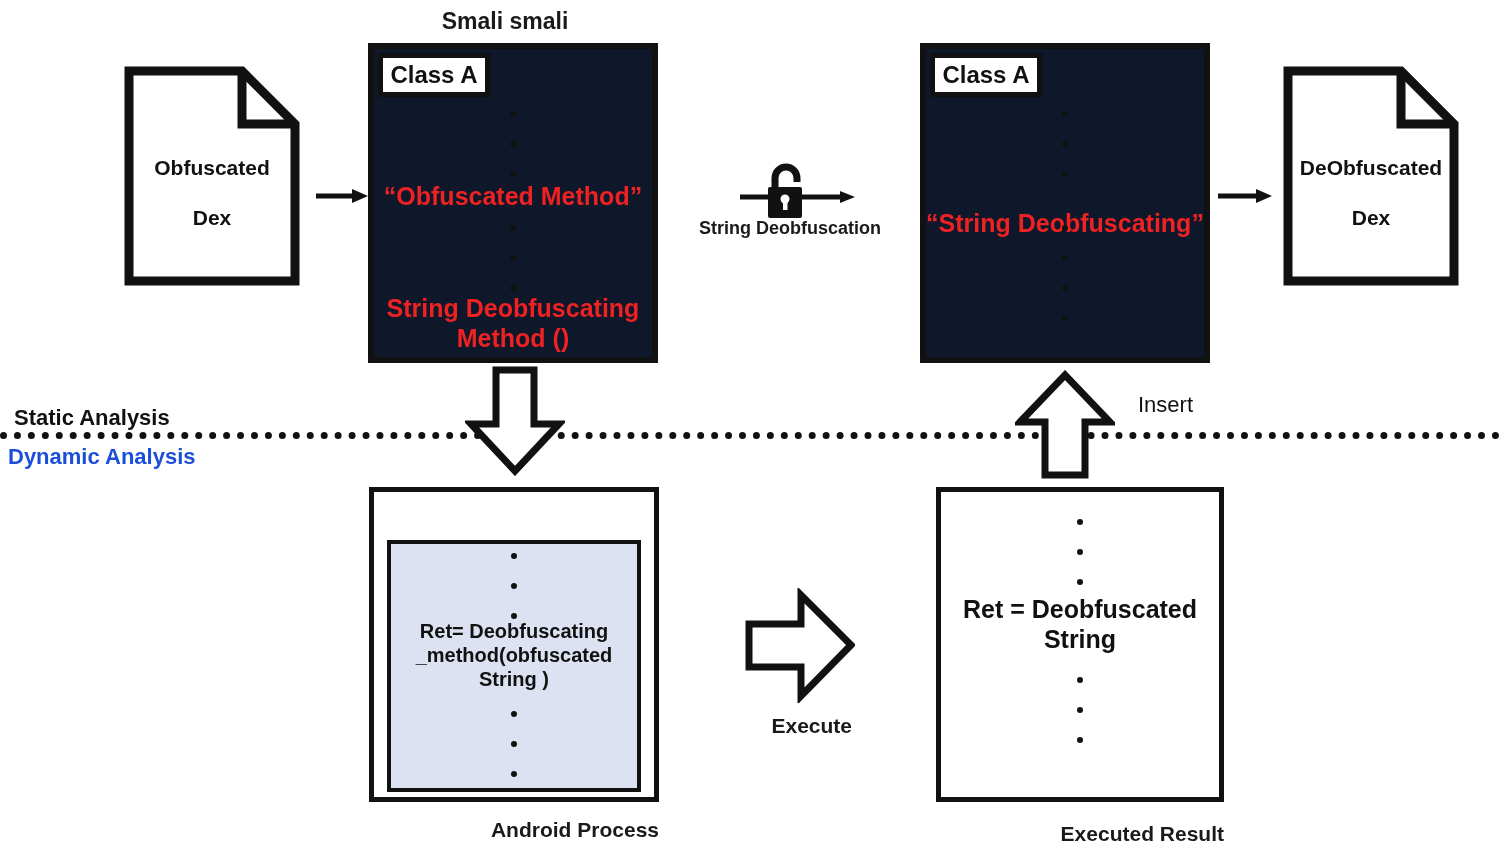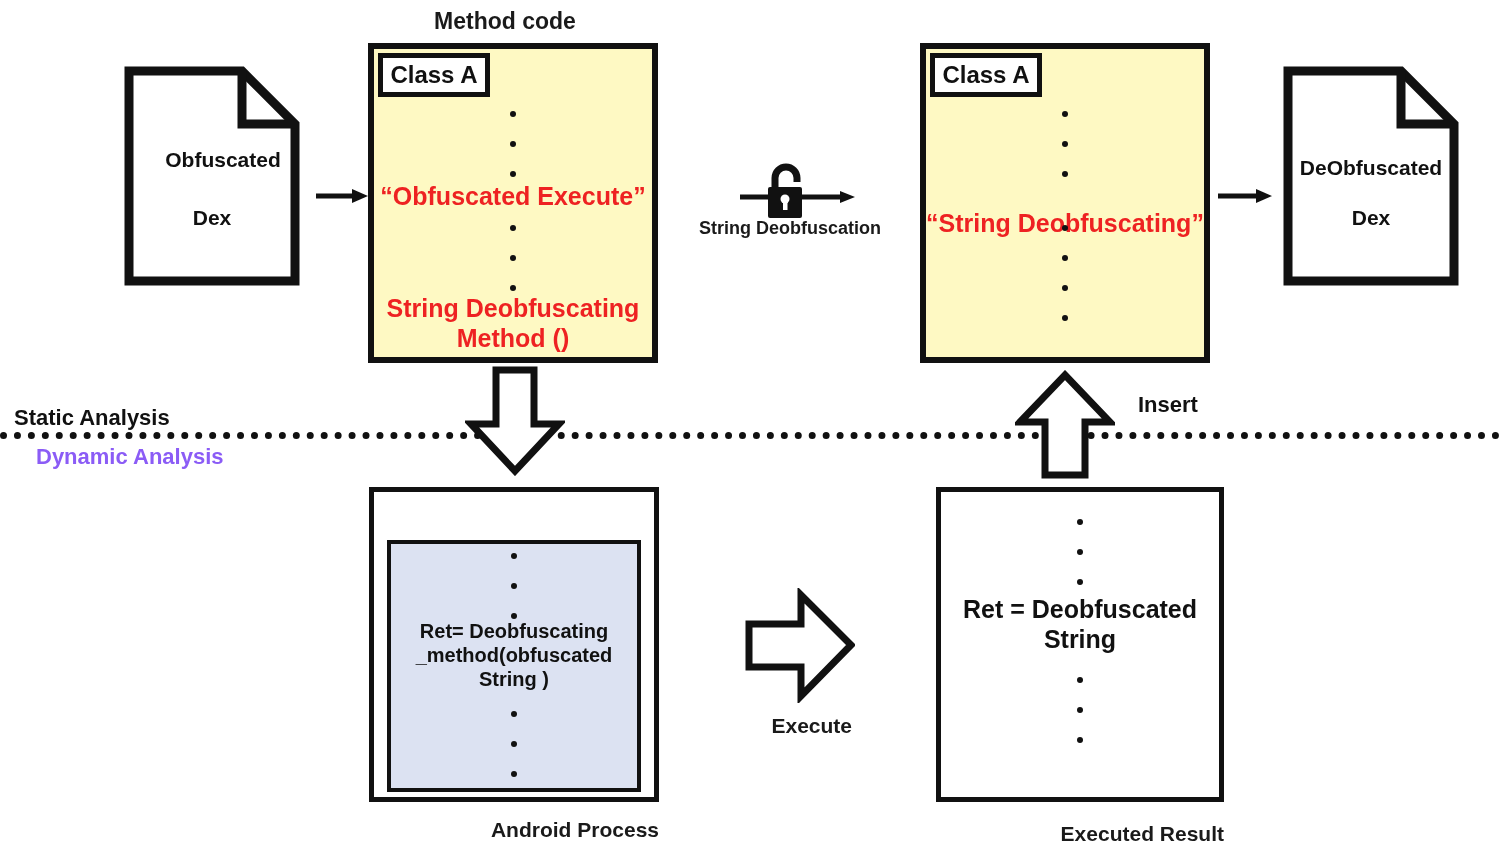--- a/index.html
+++ b/index.html
@@ -43,21 +43,21 @@
     width: 176px;
     text-align: center;
     font-size: 21px;
     font-weight: bold;
     color: #111;
   }
 
   
   .code-panel {
     border: 6px solid #111;
-    background: #fef9c3;
+    background: #0f172a;
     box-sizing: border-box;
   }
   .class-tag {
     position: absolute;
     background: #ffffff;
     border: 5px solid #111;
     box-sizing: border-box;
     font-size: 24px;
     font-weight: bold;
     color: #111;
@@ -146,52 +146,52 @@
   }
 
   
   .lock-icon svg { display: block; }
 </style>
 </head>
 <body>
 
 <div id="stage">
 
-  <div class="abs caption title-caption" style="left:400px; top:8px; width:210px;">Method code</div>
+  <div class="abs caption title-caption" style="left:400px; top:8px; width:210px;">Smali smali</div>
 
 
   <div class="abs doc" style="left:124px; top:66px;">
     <span>
       <svg width="176" height="220" viewBox="0 0 176 220">
         <path d="M5 5 H118 L171 58 V215 H5 Z" fill="#ffffff" stroke="#111111" stroke-width="9" stroke-linejoin="miter"></path>
         <path d="M118 5 V58 H171" fill="none" stroke="#111111" stroke-width="9" stroke-linejoin="miter"></path>
       </svg>
     </span>
-    <div class="doc-text" style="top:82px;padding-left:11px;">Obfuscated</div>
+    <div class="doc-text" style="top:90px;">Obfuscated</div>
     <div class="doc-text" style="top:140px;">Dex</div>
   </div>
 
   <div class="abs thin-arrow" style="left:316px; top:186px;">
     <svg width="52" height="20" viewBox="0 0 52 20">
       <line x1="0" y1="10" x2="40" y2="10" stroke="#111111" stroke-width="5"></line>
       <polygon points="52,10 36,3 36,17" fill="#111111"></polygon>
     </svg>
   </div>
 
   <div class="abs code-panel" style="left:368px; top:43px; width:290px; height:320px;">
 
     <div class="class-tag" style="left:4px; top:4px; width:112px; height:44px;">Class A</div>
 
     <div class="vdots" style="left:50%; margin-left:-5px; top:62px;">
       <i></i>
         <i></i>
         <i></i>
     </div>
 
-    <div class="code-red" style="left:0; top:133px;">“Obfuscated Execute”</div>
+    <div class="code-red" style="left:0; top:133px;">“Obfuscated Method”</div>
 
     <div class="vdots" style="left:50%; margin-left:-5px; top:176px;">
       <i></i>
         <i></i>
         <i></i>
     </div>
 
     <div class="code-red" style="left:0; top:245px;">String Deobfuscating
 Method ()</div>
   </div>
@@ -249,21 +249,21 @@
       </svg>
     </span>
     <div class="doc-text" style="top:90px;">DeObfuscated</div>
     <div class="doc-text" style="top:140px;">Dex</div>
   </div>
 
   <div class="abs divider" style="left:0px; top:432px; width:1500px;"></div>
 
   <div class="abs" style="left:14px; top:405px; font-size:22px; font-weight:bold; color:#111;">Static Analysis</div>
 
-  <div class="abs" style="left:36px; top:444px; font-size:22px; font-weight:bold; color:#8b5cf6;">Dynamic Analysis</div>
+  <div class="abs" style="left:8px; top:444px; font-size:22px; font-weight:bold; color:#1d4ed8;">Dynamic Analysis</div>
 
   <div class="abs block-arrow" style="left:465px; top:366px;">
     <svg width="100" height="110" viewBox="0 0 100 110">
       <polygon points="31,4 69,4 69,58 94,58 50,105 6,58 31,58" fill="#ffffff" stroke="#111111" stroke-width="7" stroke-linejoin="miter"></polygon>
     </svg>
   </div>
 
   <div class="abs plain-box" style="left:369px; top:487px; width:290px; height:315px;">
 
 
@@ -316,15 +316,15 @@
         <i></i>
     </div>
   </div>
 
   <div class="abs block-arrow" style="left:1015px; top:370px;">
     <svg width="100" height="110" viewBox="0 0 100 110">
       <polygon points="50,5 95,52 70,52 70,105 30,105 30,52 5,52" fill="#ffffff" stroke="#111111" stroke-width="7" stroke-linejoin="miter"></polygon>
     </svg>
   </div>
 
-  <div class="abs" style="left:1138px; top:392px; font-size:22px; font-weight:bold; color:#111;">Insert</div>
+  <div class="abs" style="left:1138px; top:392px; font-size:22px; font-weight:normal; color:#111;">Insert</div>
 
 </div>
 
 </body></html>

